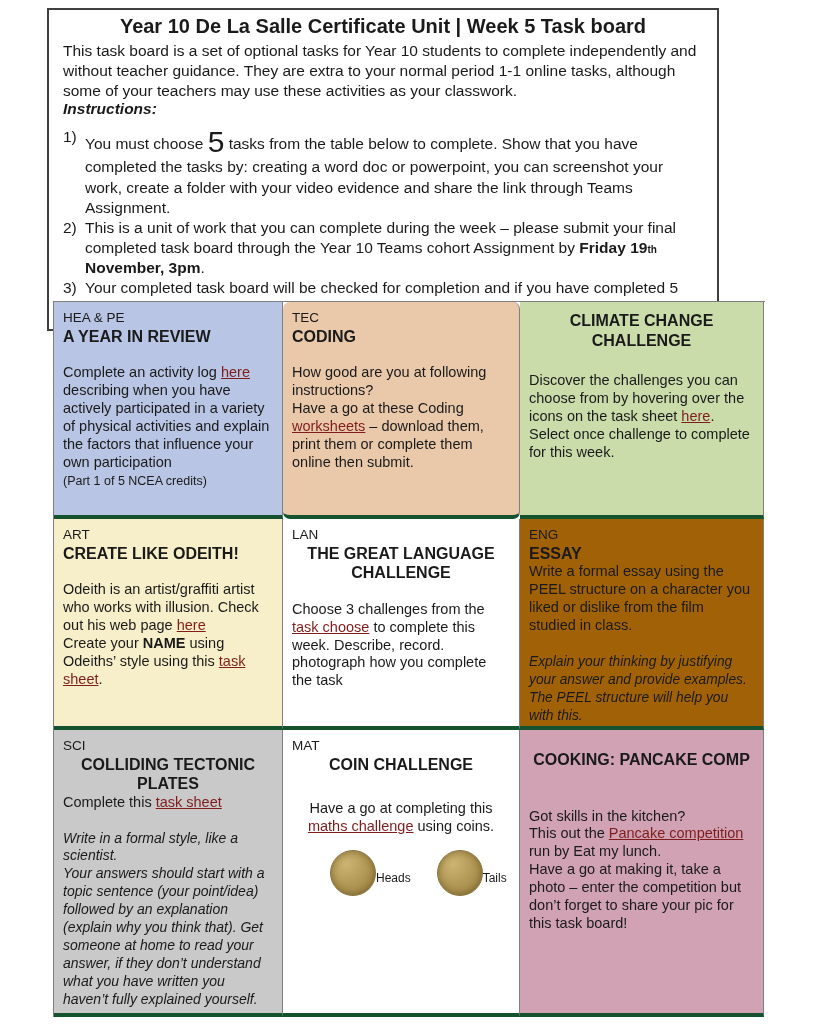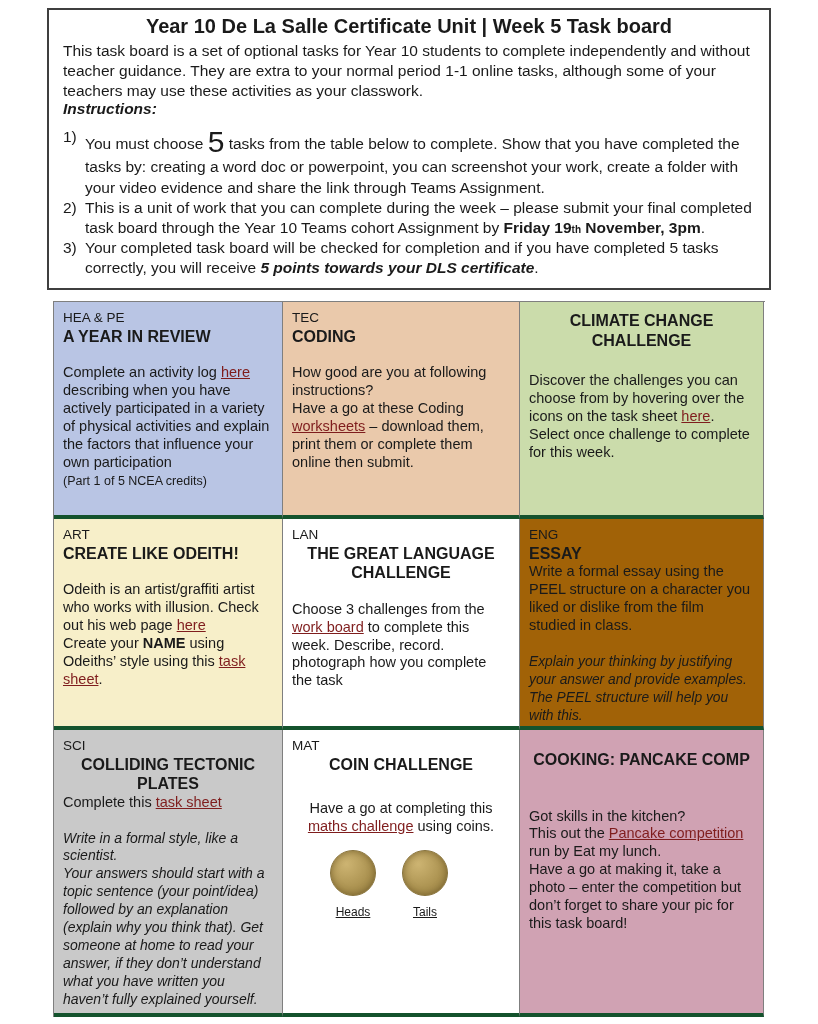--- a/index.html
+++ b/index.html
@@ -1,20 +1,20 @@
 <!DOCTYPE html>
 <html><head>
 <meta charset="utf-8">
 <style>
   * { margin:0; padding:0; box-sizing:border-box; }
   html,body { width:818px; background:#ffffff; font-family:"Liberation Sans", sans-serif; color:#1a1a1a; }
   .page { position:relative; width:818px; height:1024px; background:#ffffff; overflow:hidden; }
 
   
-  .header-box { position:absolute; left:47px; top:8px; width:724px; min-height:258px;
+  .header-box { position:absolute; left:47px; top:8px; width:672px; min-height:258px;
                 border:2px solid #3f3f3f; background:#ffffff; padding:5px 14px 10px 14px; }
   .doc-title { text-align:center; font-weight:bold; font-size:20px; margin-bottom:3px; }
   .intro { font-size:15.5px; line-height:1.28; }
   .instructions-label { font-size:15.5px; font-weight:bold; font-style:italic; }
   .instructions { list-style:none; margin-top:9px; }
   .instructions li { display:flex; font-size:15.5px; line-height:1.3; }
   .li-num { flex:0 0 22px; }
   .li-body { flex:1; }
 
   
@@ -42,21 +42,21 @@
   .c6 .cell-body { margin-top:0; }
   .c6 .cell-body .seg-italic { font-size:13.8px; }
   .c7 .cell-body { margin-top:0; }
   .c7 .cell-body .seg-italic { font-size:14px; }
   .c8 .cell-body { margin-top:26px;text-align:center; }
   .c9 .cell-title { margin-top:11px; }
   .c9 .cell-body { margin-top:38px; }
 
   
   .coins { display:flex; gap:26px; margin-top:14px; margin-left:38px; }
-  .coin-wrap { display:flex; flex-direction:column; align-items:center;text-decoration:underline; }
+  .coin-wrap { display:flex; flex-direction:row; align-items:center; }
   .coin { width:46px; height:46px; border-radius:50%;
           background:radial-gradient(circle at 35% 30%, #cdb472, #ab9250 60%, #8f7a40);
           border:1px solid #86713a; box-shadow:inset 0 0 7px rgba(70,52,12,.45); }
   .coin-label { font-size:12px; margin-top:9px; color:#1a1a1a; }
 </style>
 </head>
 <body>
 
 <div class="page">
 
@@ -81,42 +81,42 @@
   </div>
 
   <div class="board">
 
     <div class="cell c1" style="background-color: rgb(185, 197, 228);">
       <div class="cell-code">HEA &amp; PE</div>
       <div class="cell-title">A YEAR IN REVIEW</div>
       <div class="cell-body"><span class="seg-plain">Complete an activity log </span><a class="seg-link">here</a><span class="seg-plain"> describing when you have actively participated in a variety of physical activities and explain the factors that influence your own participation</span><br><span class="seg-small">(Part 1 of 5 NCEA credits)</span></div>
     </div>
 
-    <div class="cell c2" style="background-color: rgb(234, 201, 171);">
+    <div class="cell c2" style="background-color: rgb(234, 201, 171); border-radius: 7px;">
       <div class="cell-code">TEC</div>
       <div class="cell-title">CODING</div>
       <div class="cell-body"><span class="seg-plain">How good are you at following instructions?</span><br><span class="seg-plain">Have a go at these Coding </span><a class="seg-link">worksheets</a><span class="seg-plain"> – download them, print them or complete them online then submit.</span></div>
     </div>
 
     <div class="cell c3" style="background-color: rgb(203, 220, 171);">
       <div class="cell-code"></div>
       <div class="cell-title t-center">CLIMATE CHANGE CHALLENGE</div>
       <div class="cell-body"><span class="seg-plain">Discover the challenges you can choose from by hovering over the icons on the task sheet </span><a class="seg-link">here</a><span class="seg-plain">. Select once challenge to complete for this week.</span></div>
     </div>
 
     <div class="cell c4" style="background-color: rgb(247, 239, 201);">
       <div class="cell-code">ART</div>
       <div class="cell-title">CREATE LIKE ODEITH!</div>
       <div class="cell-body"><span class="seg-plain">Odeith is an artist/graffiti artist who works with illusion. Check out his web page </span><a class="seg-link">here</a><br><span class="seg-plain">Create your </span><span class="seg-bold">NAME</span><span class="seg-plain"> using Odeiths’ style using this </span><a class="seg-link">task sheet</a><span class="seg-plain">.</span></div>
     </div>
 
     <div class="cell c5" style="background-color: rgb(255, 255, 255);">
       <div class="cell-code">LAN</div>
       <div class="cell-title t-center">THE GREAT LANGUAGE CHALLENGE</div>
-      <div class="cell-body"><span class="seg-plain">Choose 3 challenges from the </span><a class="seg-link">work board</a><span class="seg-plain"> to complete this week. Describe, record. photograph how you complete the task</span></div>
+      <div class="cell-body"><span class="seg-plain">Choose 3 challenges from the </span><a class="seg-link">task choose</a><span class="seg-plain"> to complete this week. Describe, record. photograph how you complete the task</span></div>
     </div>
 
     <div class="cell c6" style="background-color: #a16207;">
       <div class="cell-code">ENG</div>
       <div class="cell-title">ESSAY</div>
       <div class="cell-body"><span class="seg-plain">Write a formal essay using the PEEL structure on a character you liked or dislike from the film studied in class.</span><br><br><span class="seg-italic">Explain your thinking by justifying your answer and provide examples. The PEEL structure will help you with this.</span><br><span class="seg-italic">10mins planning will allow you to write quicker and achieve a high grade.</span></div>
     </div>
 
     <div class="cell c7" style="background-color: rgb(201, 201, 201);">
       <div class="cell-code">SCI</div>

